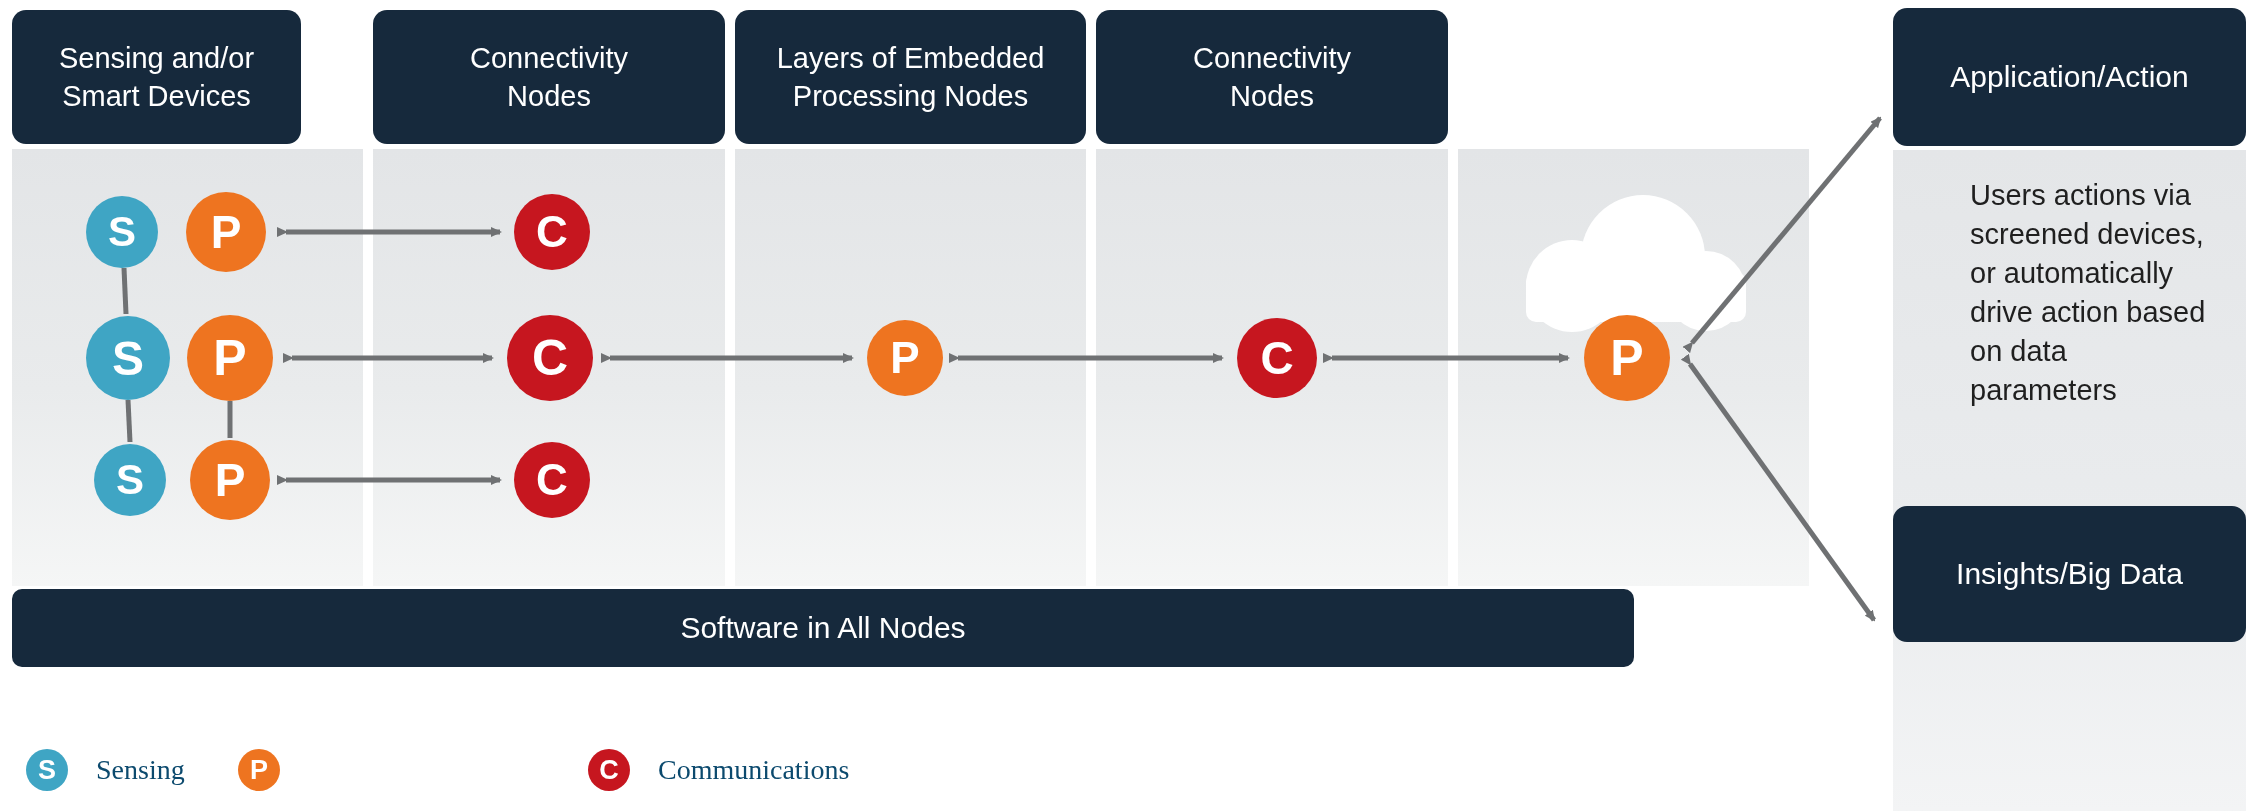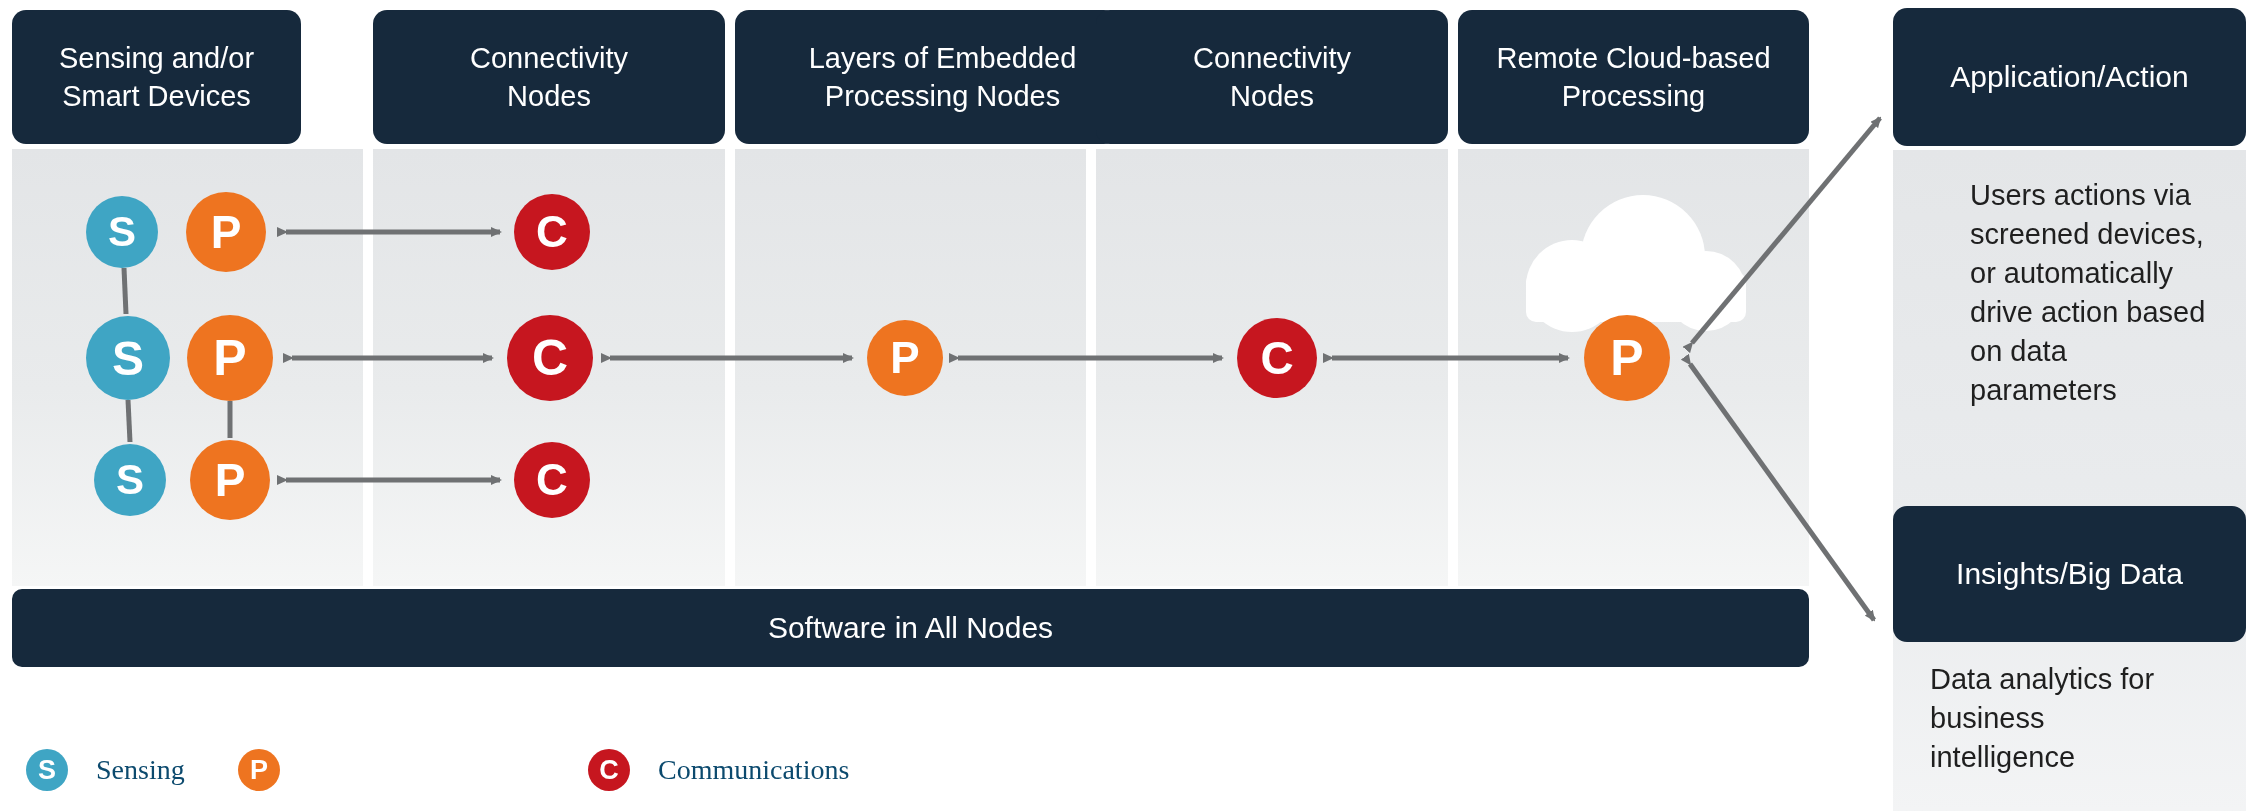--- a/index.html
+++ b/index.html
@@ -25,21 +25,21 @@
   .node.s{background:#3fa5c4;}
   .node.p{background:#ee7420;}
   .node.c{background:#c6161f;}
   .sz72{width:72px;height:72px;font-size:42px;}
   .sz76{width:76px;height:76px;font-size:44px;}
   .sz80{width:80px;height:80px;font-size:46px;}
   .sz84{width:84px;height:84px;font-size:48px;}
   .sz86{width:86px;height:86px;font-size:50px;}
   
   .software-bar{
-    position:absolute;left:12px;top:589px;width:1797px;height:78px;background:#16293c;
+    position:absolute;left:12px;top:589px;width:1622px;height:78px;background:#16293c;
     border-radius:10px;color:#ffffff;font-size:30px;display:flex;align-items:center;
     justify-content:center;z-index:3;
   }
   
   .legend{position:absolute;top:746px;left:0;height:48px;z-index:3;}
   .legend-item{position:absolute;display:flex;align-items:center;height:48px;}
   .legend-circle{
     width:42px;height:42px;border-radius:50%;color:#ffffff;font-weight:bold;font-size:27px;
     display:flex;align-items:center;justify-content:center;flex:0 0 auto;
   }
@@ -67,45 +67,40 @@
 </style>
 </head>
 <body>
 
 <div class="canvas">
 
   <div class="col-header" style="left:12px;width:289px;">Sensing and/or
 Smart Devices</div>
   <div class="col-header" style="left:373px;width:352px;">Connectivity
 Nodes</div>
-  <div class="col-header" style="left:735px;width:351px;padding-left:32px;">Layers of Embedded
+  <div class="col-header" style="left:735px;width:351px;">Layers of Embedded
 Processing Nodes</div>
   <div class="col-header" style="left:1096px;width:352px;">Connectivity
 Nodes</div>
-  <div class="col-header" style="left:1458px;width:351px;">Remote Cloud-based
-Processing</div>
 
   <div class="col-body" style="left:12px;width:351px;"></div>
   <div class="col-body" style="left:373px;width:352px;"></div>
   <div class="col-body" style="left:735px;width:351px;"></div>
   <div class="col-body" style="left:1096px;width:352px;"></div>
   <div class="col-body" style="left:1458px;width:351px;"></div>
 
   <div class="rp-gray"></div>
   <div class="rp-box app">Application/Action</div>
   <div class="rp-text app-body">Users actions via
 screened devices,
 or automatically
 drive action based
 on data
 parameters</div>
   <div class="rp-box insights">Insights/Big Data</div>
-  <div class="rp-text insights-body">Data analytics for
-business
-intelligence</div>
 
   <svg class="overlay" width="2252" height="811" viewBox="0 0 2252 811">
     <defs>
       <marker id="ah" markerWidth="11" markerHeight="10" refX="9" refY="5" orient="auto" markerUnits="userSpaceOnUse">
         <path d="M0,0 L11,5 L0,10 z" fill="#6f7173"></path>
       </marker>
     </defs>
 
     <g fill="#ffffff">
       <circle cx="1572" cy="286" r="46"></circle>

